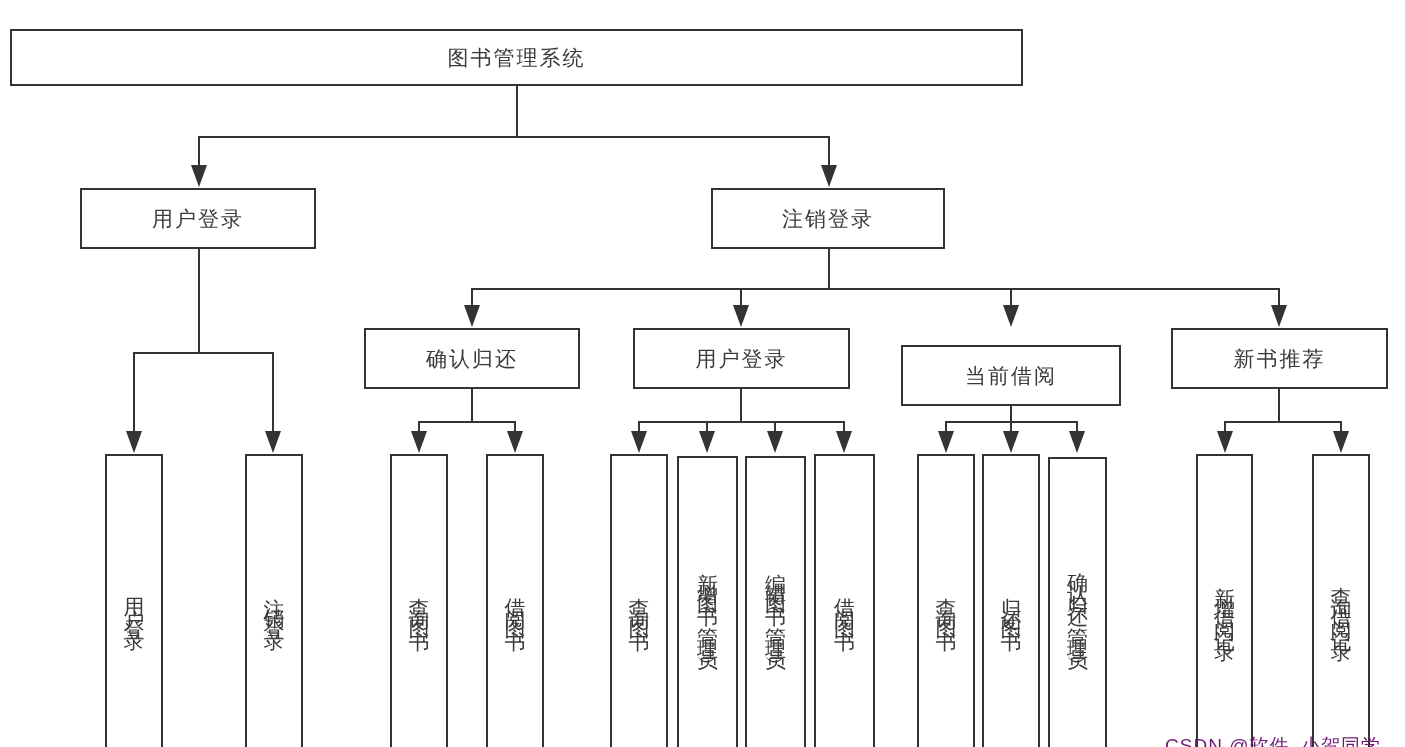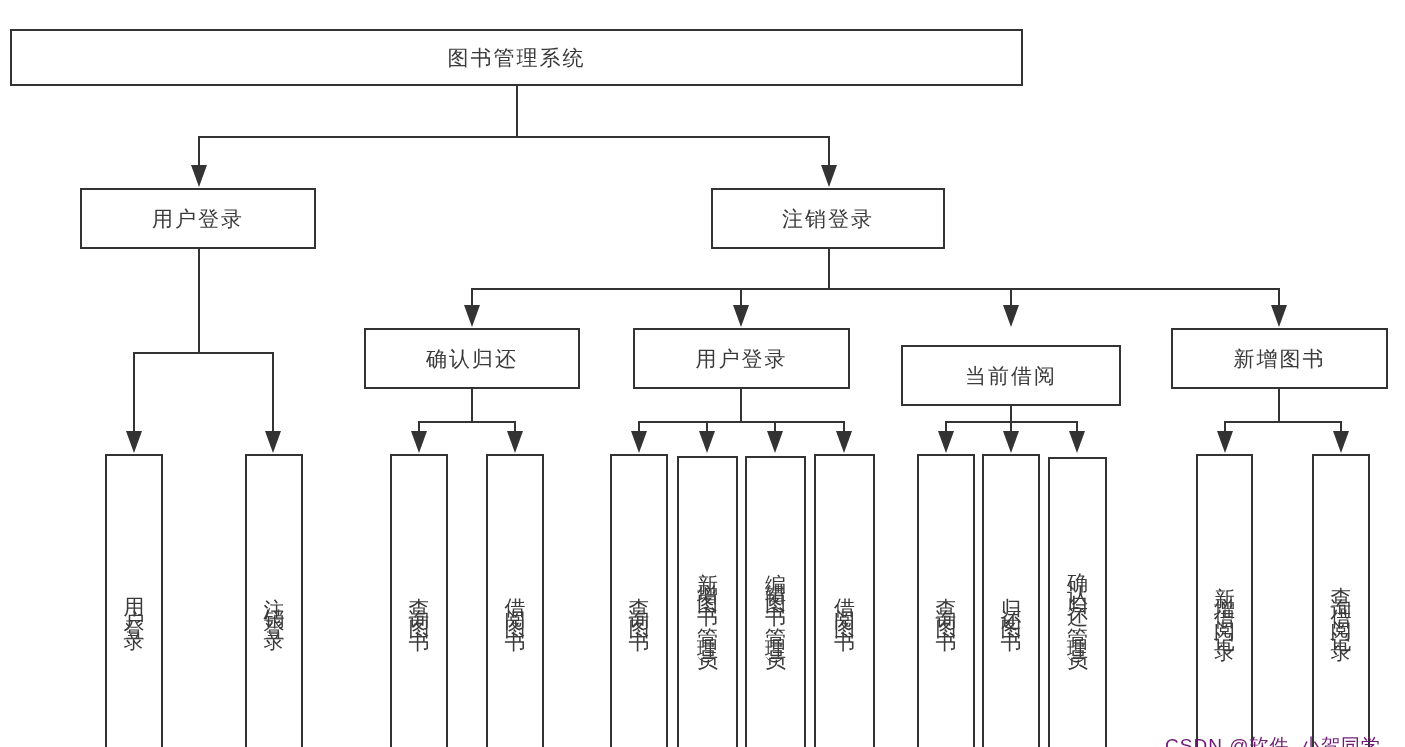--- a/index.html
+++ b/index.html
@@ -103,21 +103,21 @@
   </svg>
 
   <div class="box" style="left:10px;top:12px;width:1013px;height:57px">图书管理系统</div>
 
   <div class="box" style="left:80px;top:171px;width:236px;height:61px">用户登录</div>
   <div class="box" style="left:711px;top:171px;width:234px;height:61px">注销登录</div>
 
   <div class="box" style="left:364px;top:311px;width:216px;height:61px">确认归还</div>
   <div class="box" style="left:633px;top:311px;width:217px;height:61px">用户登录</div>
   <div class="box" style="left:901px;top:328px;width:220px;height:61px">当前借阅</div>
-  <div class="box" style="left:1171px;top:311px;width:217px;height:61px">新增图书</div>
+  <div class="box" style="left:1171px;top:311px;width:217px;height:61px">新书推荐</div>
 
   <div class="box leaf" style="left:105px;top:437px;width:58px;height:298px">用户登录</div>
   <div class="box leaf" style="left:245px;top:437px;width:58px;height:298px">注销登录</div>
 
   <div class="box leaf" style="left:390px;top:437px;width:58px;height:298px">查询图书</div>
   <div class="box leaf" style="left:486px;top:437px;width:58px;height:298px">借阅图书</div>
 
   <div class="box leaf" style="left:610px;top:437px;width:58px;height:298px">查询图书</div>
   <div class="box leaf" style="left:677px;top:439px;width:61px;height:298px">新增图书（管理员）</div>
   <div class="box leaf" style="left:745px;top:439px;width:61px;height:298px">编辑图书（管理员）</div>

